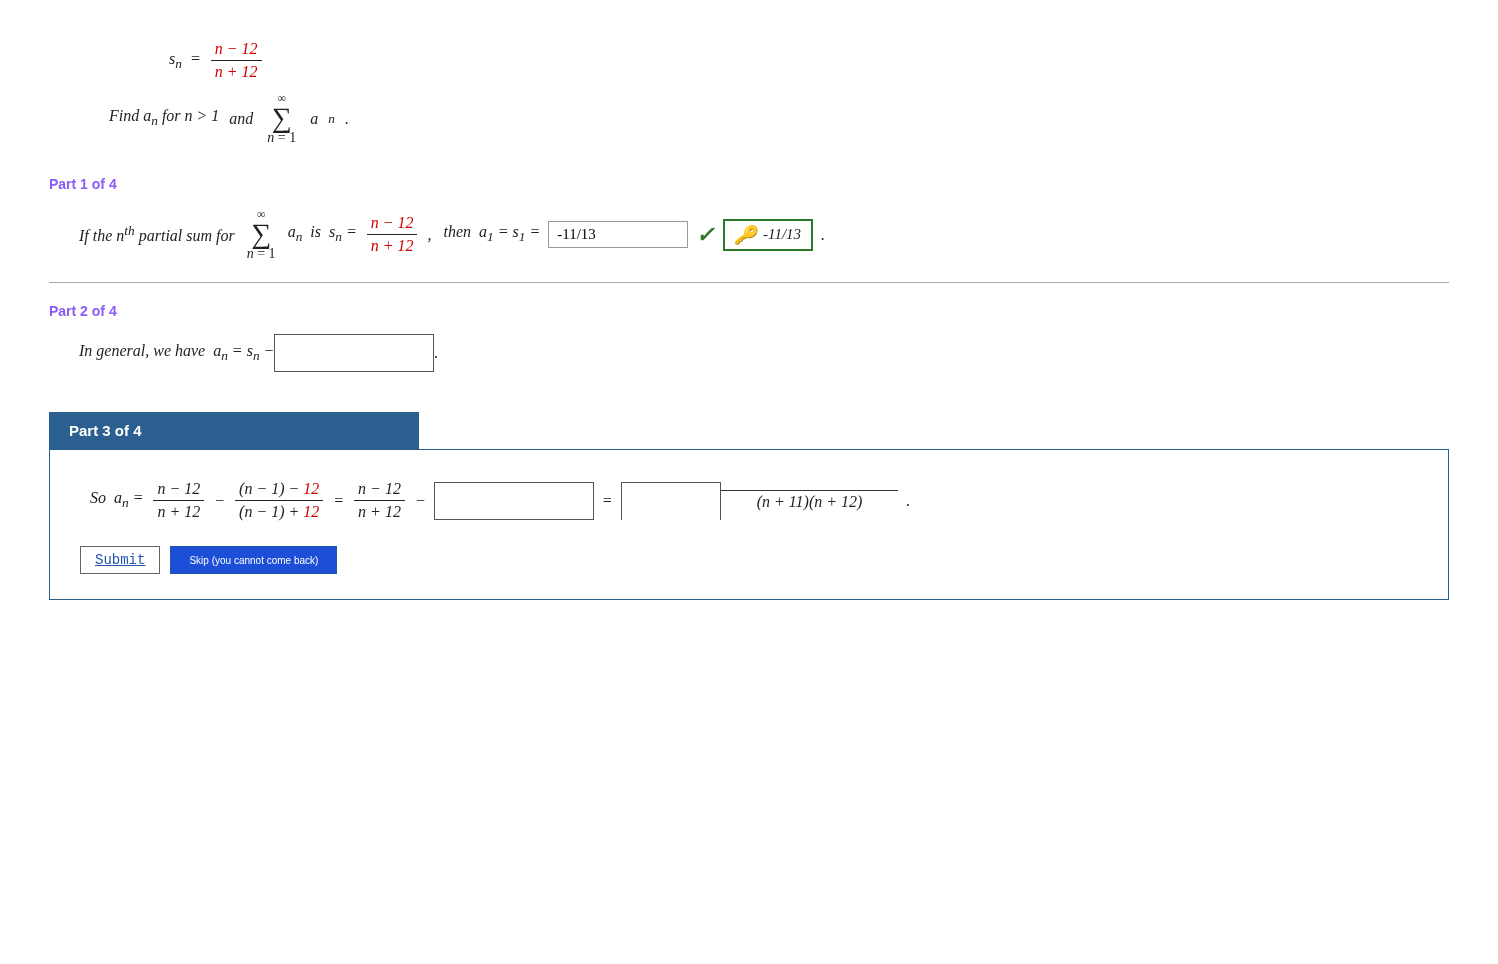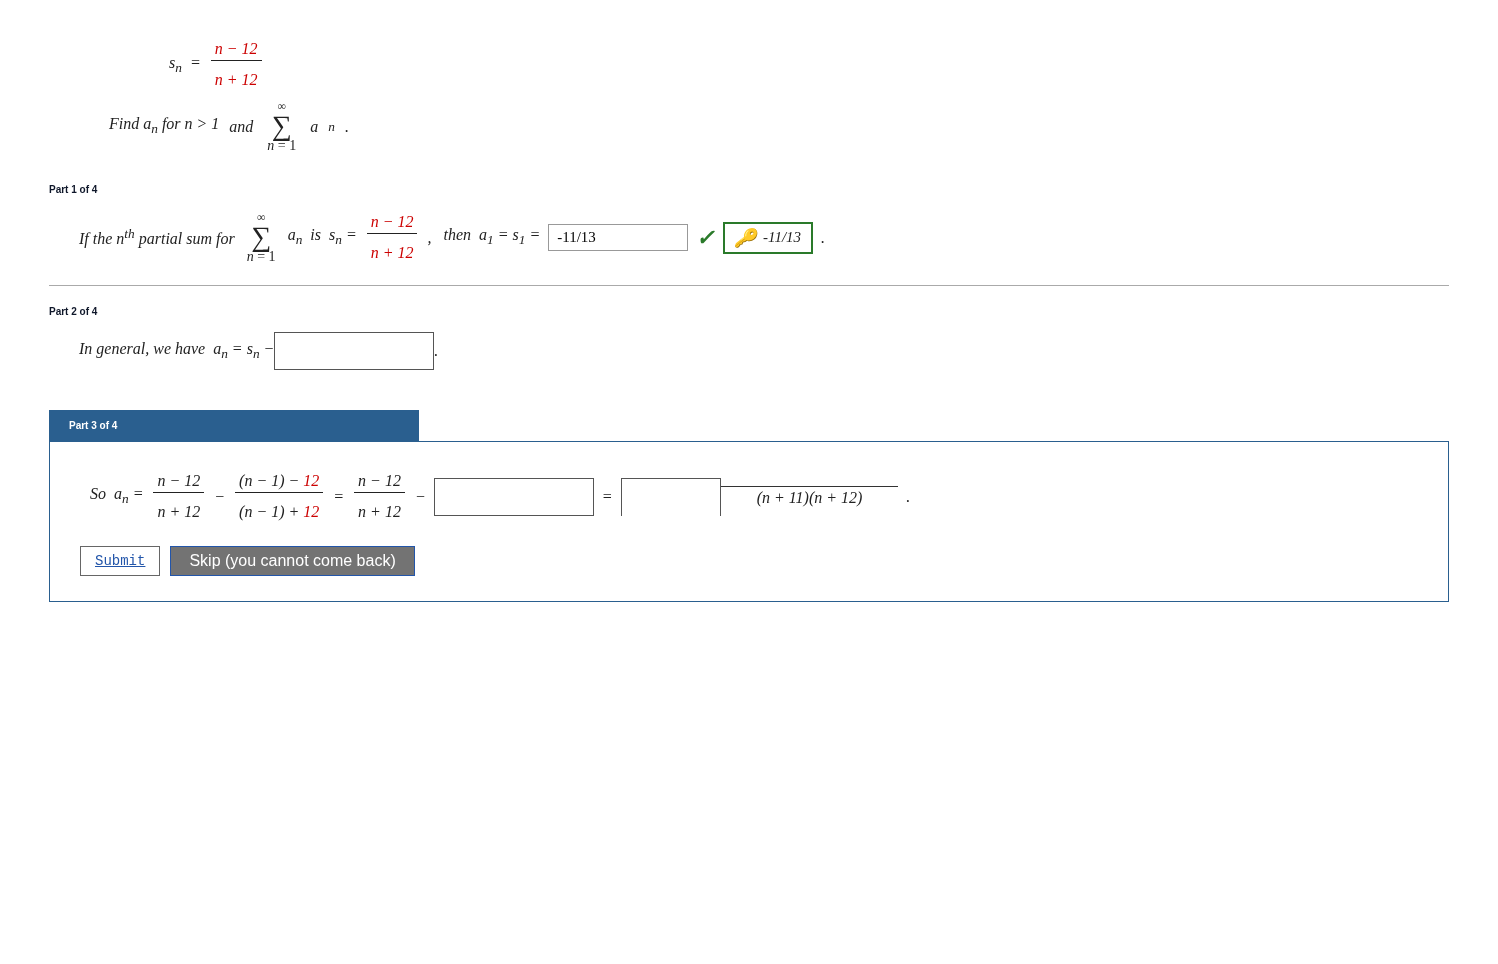--- a/index.html
+++ b/index.html
@@ -26,37 +26,36 @@
       gap: 10px;
       font-style: italic;
     }
     
     .frac {
       display: inline-flex;
       flex-direction: column;
       align-items: center;
       vertical-align: middle;
       margin: 0 2px;
-      gap: 8px;
     }
     .frac .num {
       border-bottom: 1.5px solid #222;
       padding: 0 4px 2px 4px;
       text-align: center;
     }
     .frac .den {
       padding: 2px 4px 0 4px;
       text-align: center;
     }
     .red { color: #cc0000; }
     
     .part-header {
-      color: #0f172a;
+      color: #8b5cf6;
       font-family: Arial, sans-serif;
-      font-size: 10px;
+      font-size: 14px;
       font-weight: bold;
       margin: 20px 0 15px 0;
     }
     
     .part1-content {
       display: flex;
       align-items: center;
       gap: 8px;
       margin: 10px 0 10px 30px;
       flex-wrap: wrap;
@@ -104,21 +103,21 @@
       border: 1.5px solid #555;
       width: 160px;
       height: 38px;
       display: inline-block;
     }
     
     .part3-header-bar {
       background: #2a5f8f;
       color: #fff;
       font-family: Arial, sans-serif;
-      font-size: 10px;
+      font-size: 15px;
       font-weight: bold;
       padding: 10px 20px;
       width: 370px;
     }
     .part3-box {
       border: 1.5px solid #2a5f8f;
       padding: 20px 30px 25px 30px;
       margin-top: 0;
     }
     .part3-formula-line {
@@ -165,25 +164,25 @@
       background: #fff;
       padding: 5px 14px;
       font-family: Liberation Mono, monospace;
       font-size: 14px;
       cursor: pointer;
       color: #2255aa;
       text-decoration: underline;
     }
     .btn-skip {
       border: 1.5px solid #2255aa;
-      background: #737373;
+      background: #1d4ed8;
       color: #fff;
       padding: 5px 18px;
       font-family: Arial, sans-serif;
-      font-size: 16px;
+      font-size: 10px;
       cursor: pointer;
     }
     
     .sigma-block {
       display: inline-flex;
       flex-direction: column;
       align-items: center;
       vertical-align: middle;
       margin: 0 4px;
       font-style: normal;

